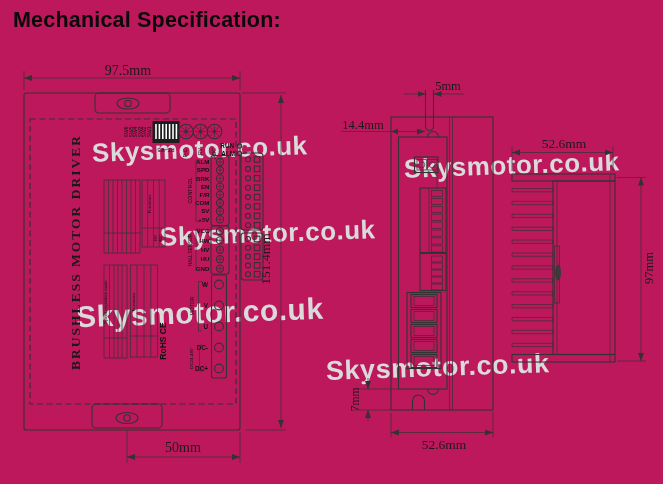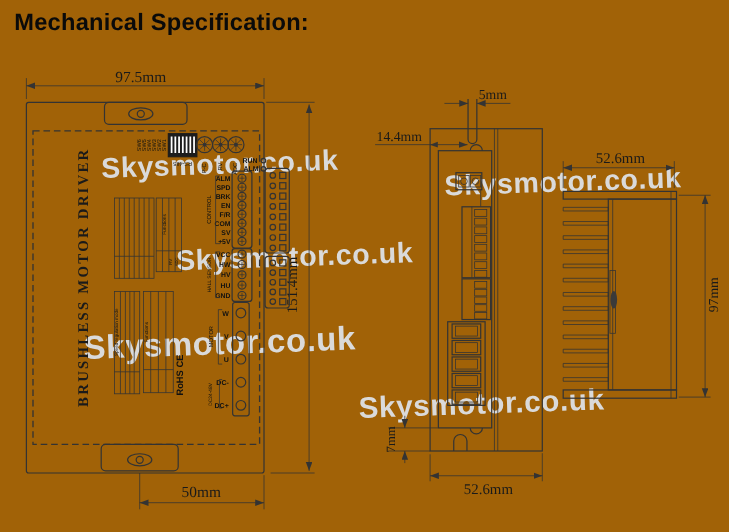--- a/index.html
+++ b/index.html
@@ -1,16 +1,16 @@
 <!DOCTYPE html>
 <html><head>
 <meta charset="utf-8">
 <style>
   html,body{margin:0;padding:0;background:#fff;}
-  #stage{position:relative;width:663px;height:484px;background:#a16207;overflow:hidden;
+  #stage{position:relative;width:663px;height:484px;background:#be185d;overflow:hidden;
          font-family:"Liberation Sans","DejaVu Sans",sans-serif;}
   #page-title{position:absolute;left:13px;top:8px;margin:0;font-size:21.5px;font-weight:700;
               color:#0a0a0a;letter-spacing:0.2px;}
   .wm{position:absolute;color:#dadada;font-weight:700;white-space:nowrap;
       transform:rotate(-2deg);pointer-events:none;letter-spacing:0.5px;}
   svg{position:absolute;left:0;top:0;}
   .s{stroke:#333;stroke-width:1.1;fill:none;}
   .thin{stroke:#333;stroke-width:0.7;fill:none;}
   .dash{stroke:#333;stroke-width:1.2;fill:none;stroke-dasharray:6 3.5;}
   .dark{fill:#1d1d1d;stroke:#1d1d1d;}

